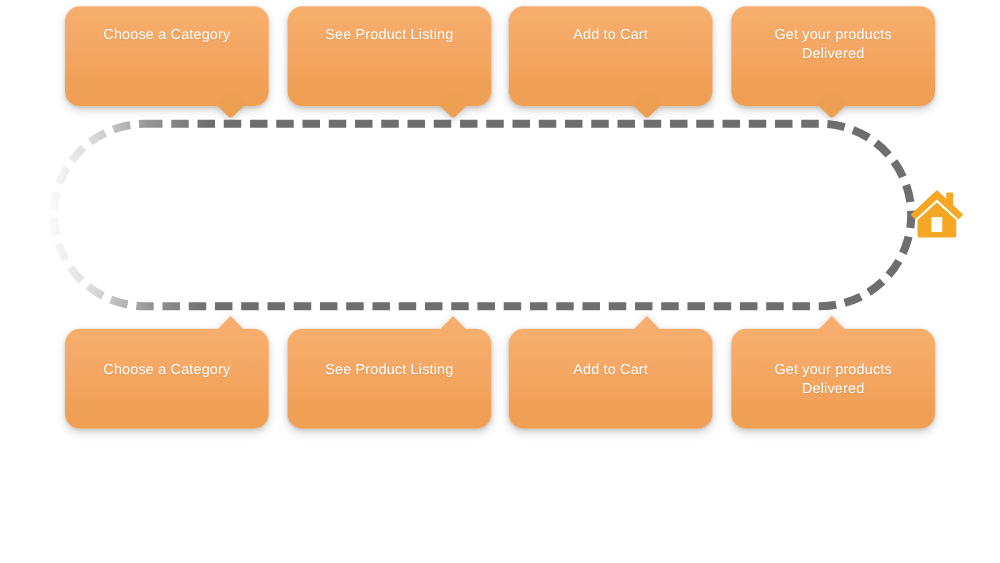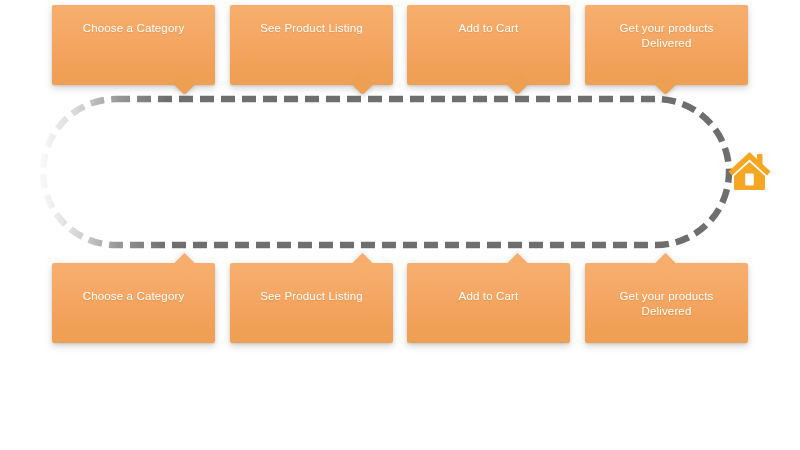--- a/index.html
+++ b/index.html
@@ -21,21 +21,21 @@
     position: absolute;
     left: 0; top: 0;
     width: 800px; height: 450px;
     pointer-events: none;
   }
 
   
   .callout {
     position: absolute;
     box-sizing: border-box;
-    border-radius: 2px;
+    border-radius: 12px;
     background: linear-gradient(to bottom, #f7ae6c 0%, #f5a865 38%, #f1a057 75%, #efa053 100%);
     box-shadow: 0 3px 7px rgba(120,120,120,0.33), 0 1px 2px rgba(120,120,120,0.22);
     padding-left: 20px;
   }
   .callout-label {
     position: absolute;
     left: 8px;
     right: 8px;
     text-align: center;
     color: #ffffff;

